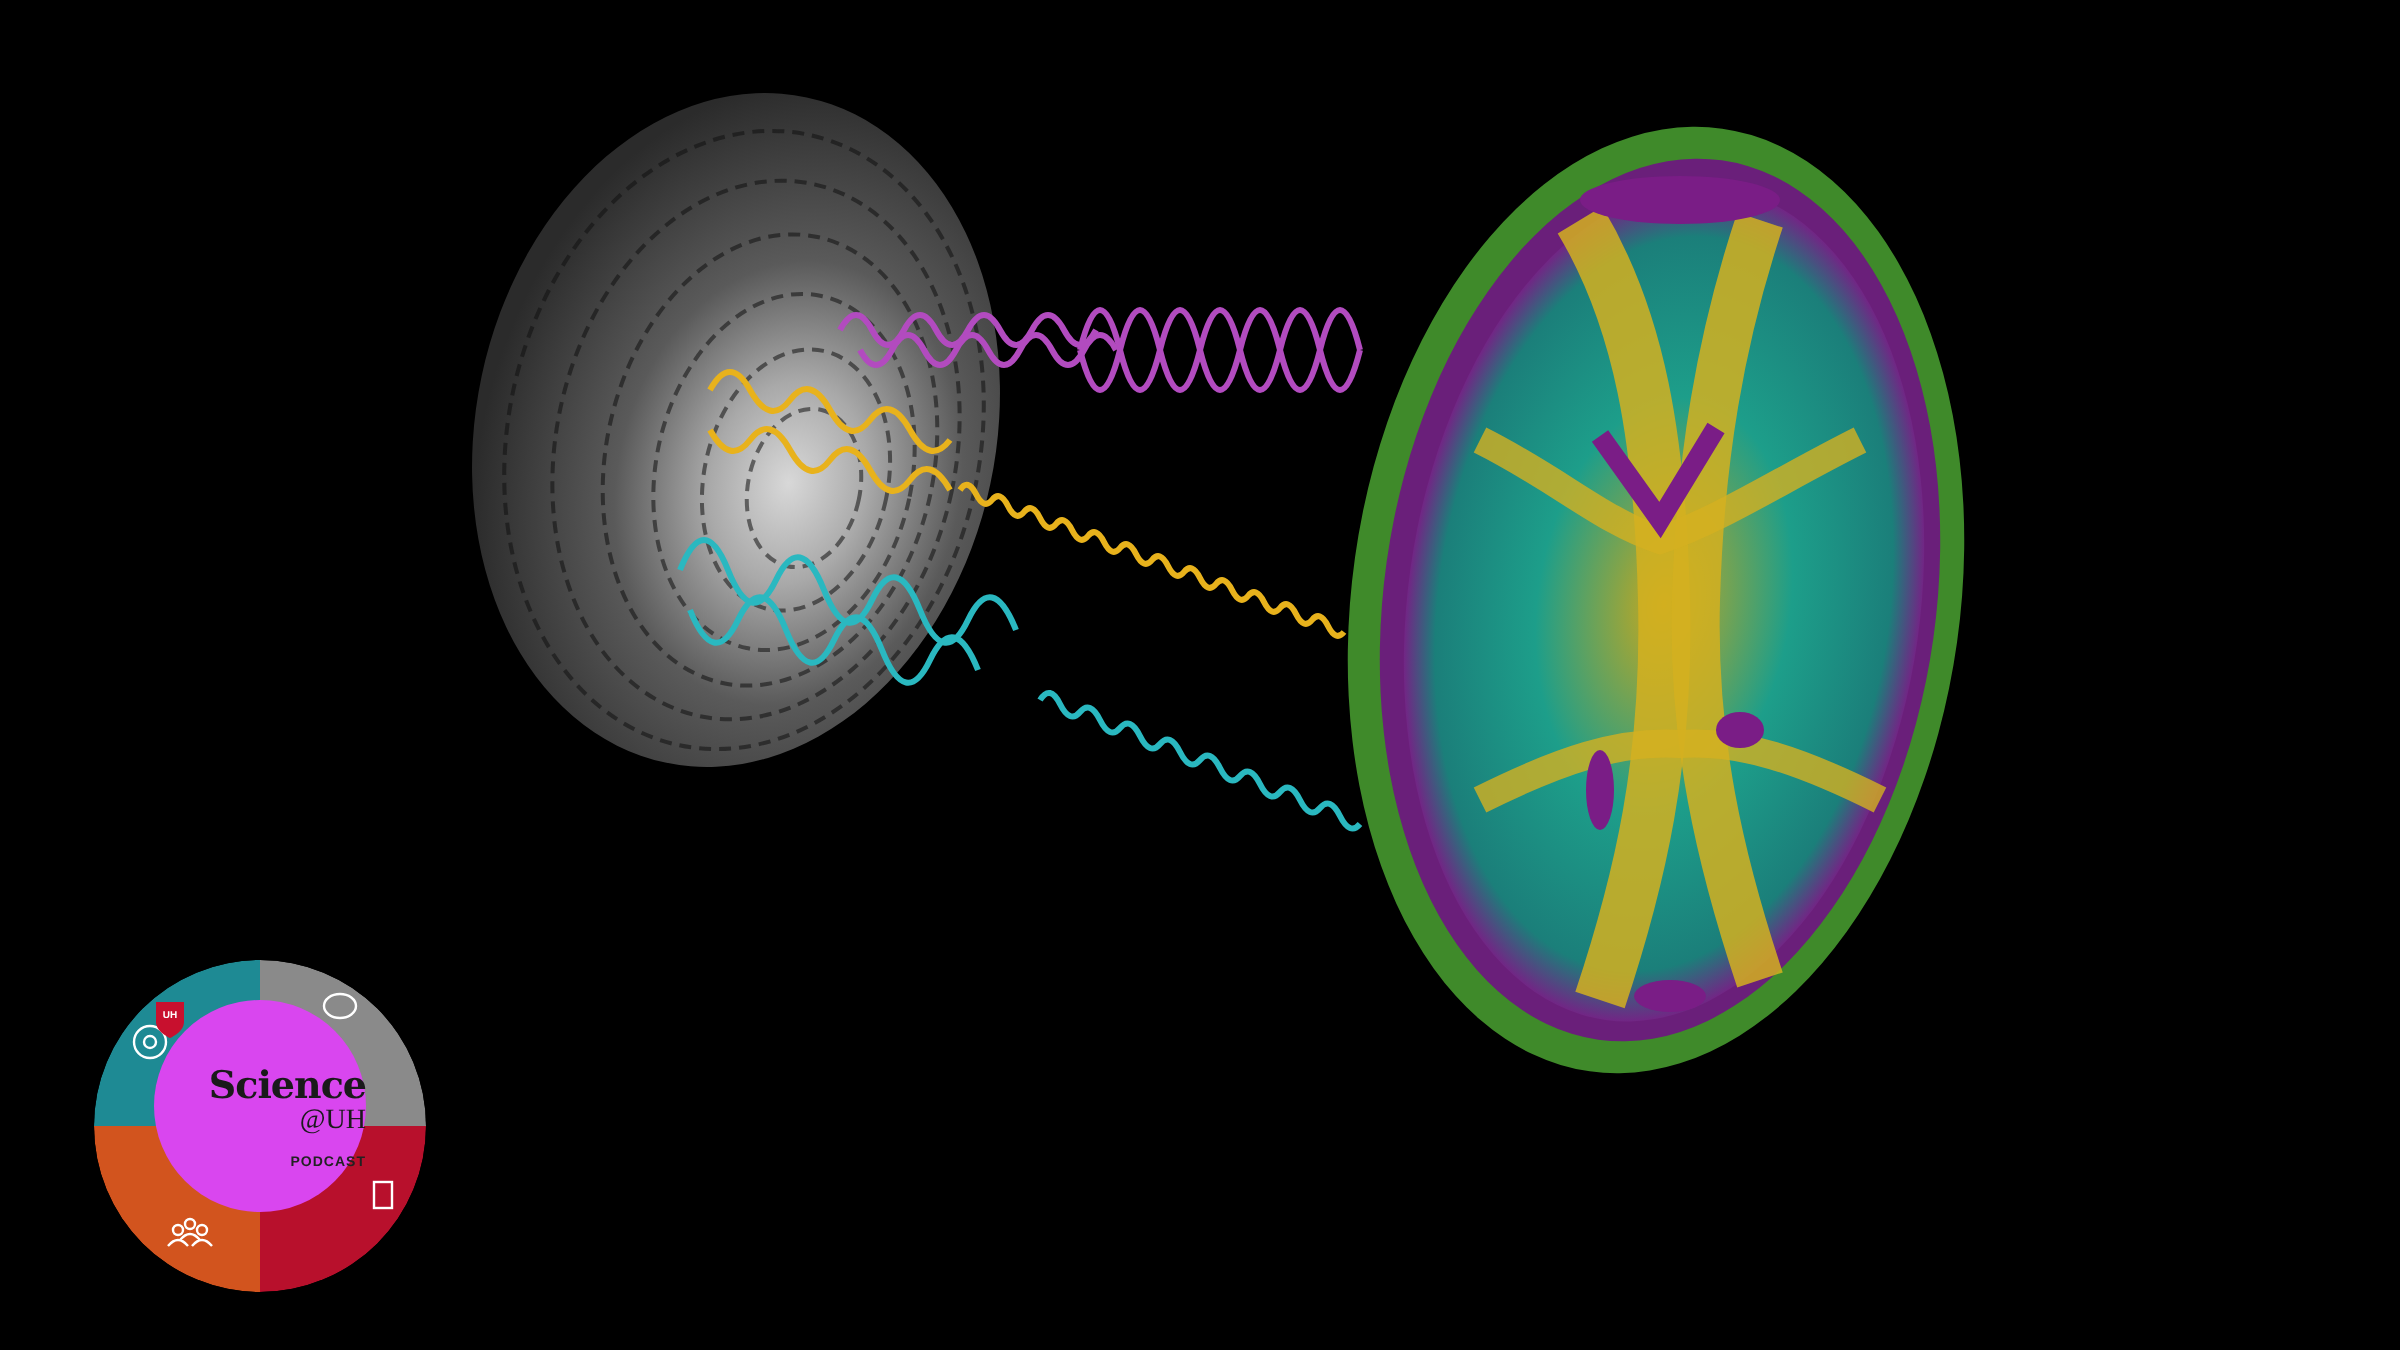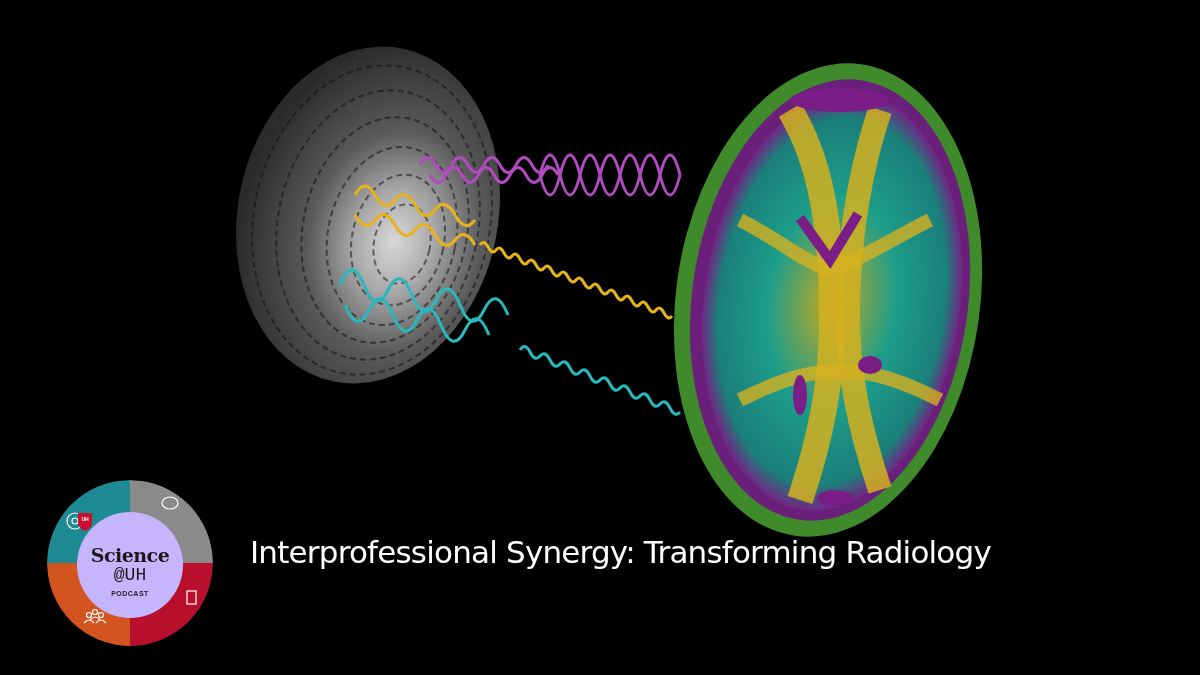--- a/index.html
+++ b/index.html
@@ -1,23 +1,23 @@
 <!DOCTYPE html>
 <html><head>
 <meta charset="utf-8">
 <style>
   html, body { margin:0; padding:0; background:#000; }
   body { width:1200px; height:675px; position:relative; overflow:hidden; font-family:"DejaVu Sans", sans-serif; }
   .stage { position:absolute; inset:0; background:#000; }
   svg.art { position:absolute; left:0; top:0; }
   .logo { position:absolute; left:47px; top:480px; width:166px; height:166px; border-radius:50%; overflow:hidden; }
   .logo svg { position:absolute; inset:0; }
-  .logo-center { position:absolute; left:30px; top:32px; width:106px; height:106px; border-radius:50%; background:#c4b5fd; text-align:center; }
+  .logo-center { position:absolute; left:30px; top:20px; width:106px; height:106px; border-radius:50%; background:#d946ef; text-align:right; }
   .logo-science { position:absolute; left:0; right:0; top:32px; font-family:"DejaVu Serif", serif; font-weight:bold; font-size:19px; color:#1a1a1a; letter-spacing:-0.5px; }
-  .logo-uh { position:absolute; left:0; right:0; top:53px; font-family:Liberation Mono, monospace; font-size:18px; color:#1a1a1a; }
+  .logo-uh { position:absolute; left:0; right:0; top:53px; font-family:Liberation Serif, serif; font-size:14px; color:#1a1a1a; }
   .logo-podcast { position:absolute; left:0; right:0; top:78px; font-family:"Liberation Sans", sans-serif; font-size:7px; font-weight:bold; color:#222; letter-spacing:0.5px; }
   .shield { position:absolute; left:45px; top:8px; width:16px; height:20px; }
   .title { position:absolute; left:250px; top:528px; width:900px; color:#fff; font-family:"DejaVu Sans", sans-serif; font-weight:normal; font-size:31px; line-height:48px; letter-spacing:-0.8px; }
   .title span { display:block; }
 </style>
 </head>
 <body>
 
 <div class="stage">
 
@@ -112,15 +112,14 @@
         <path d="M1 1 H15 V11 C15 16 8 19 8 19 C8 19 1 16 1 11 Z" fill="#c8102e"></path>
         <text x="8" y="9" font-size="5" fill="#fff" text-anchor="middle" font-family="Liberation Sans, sans-serif" font-weight="bold">UH</text>
       </svg>
       <div class="logo-science">Science</div>
       <div class="logo-uh">@UH</div>
       <div class="logo-podcast">PODCAST</div>
     </div>
   </div>
 
   <div class="title">
-    <span>Interprofessional Synergy: Transforming Radiology</span>
   </div>
 </div>
 
 </body></html>

